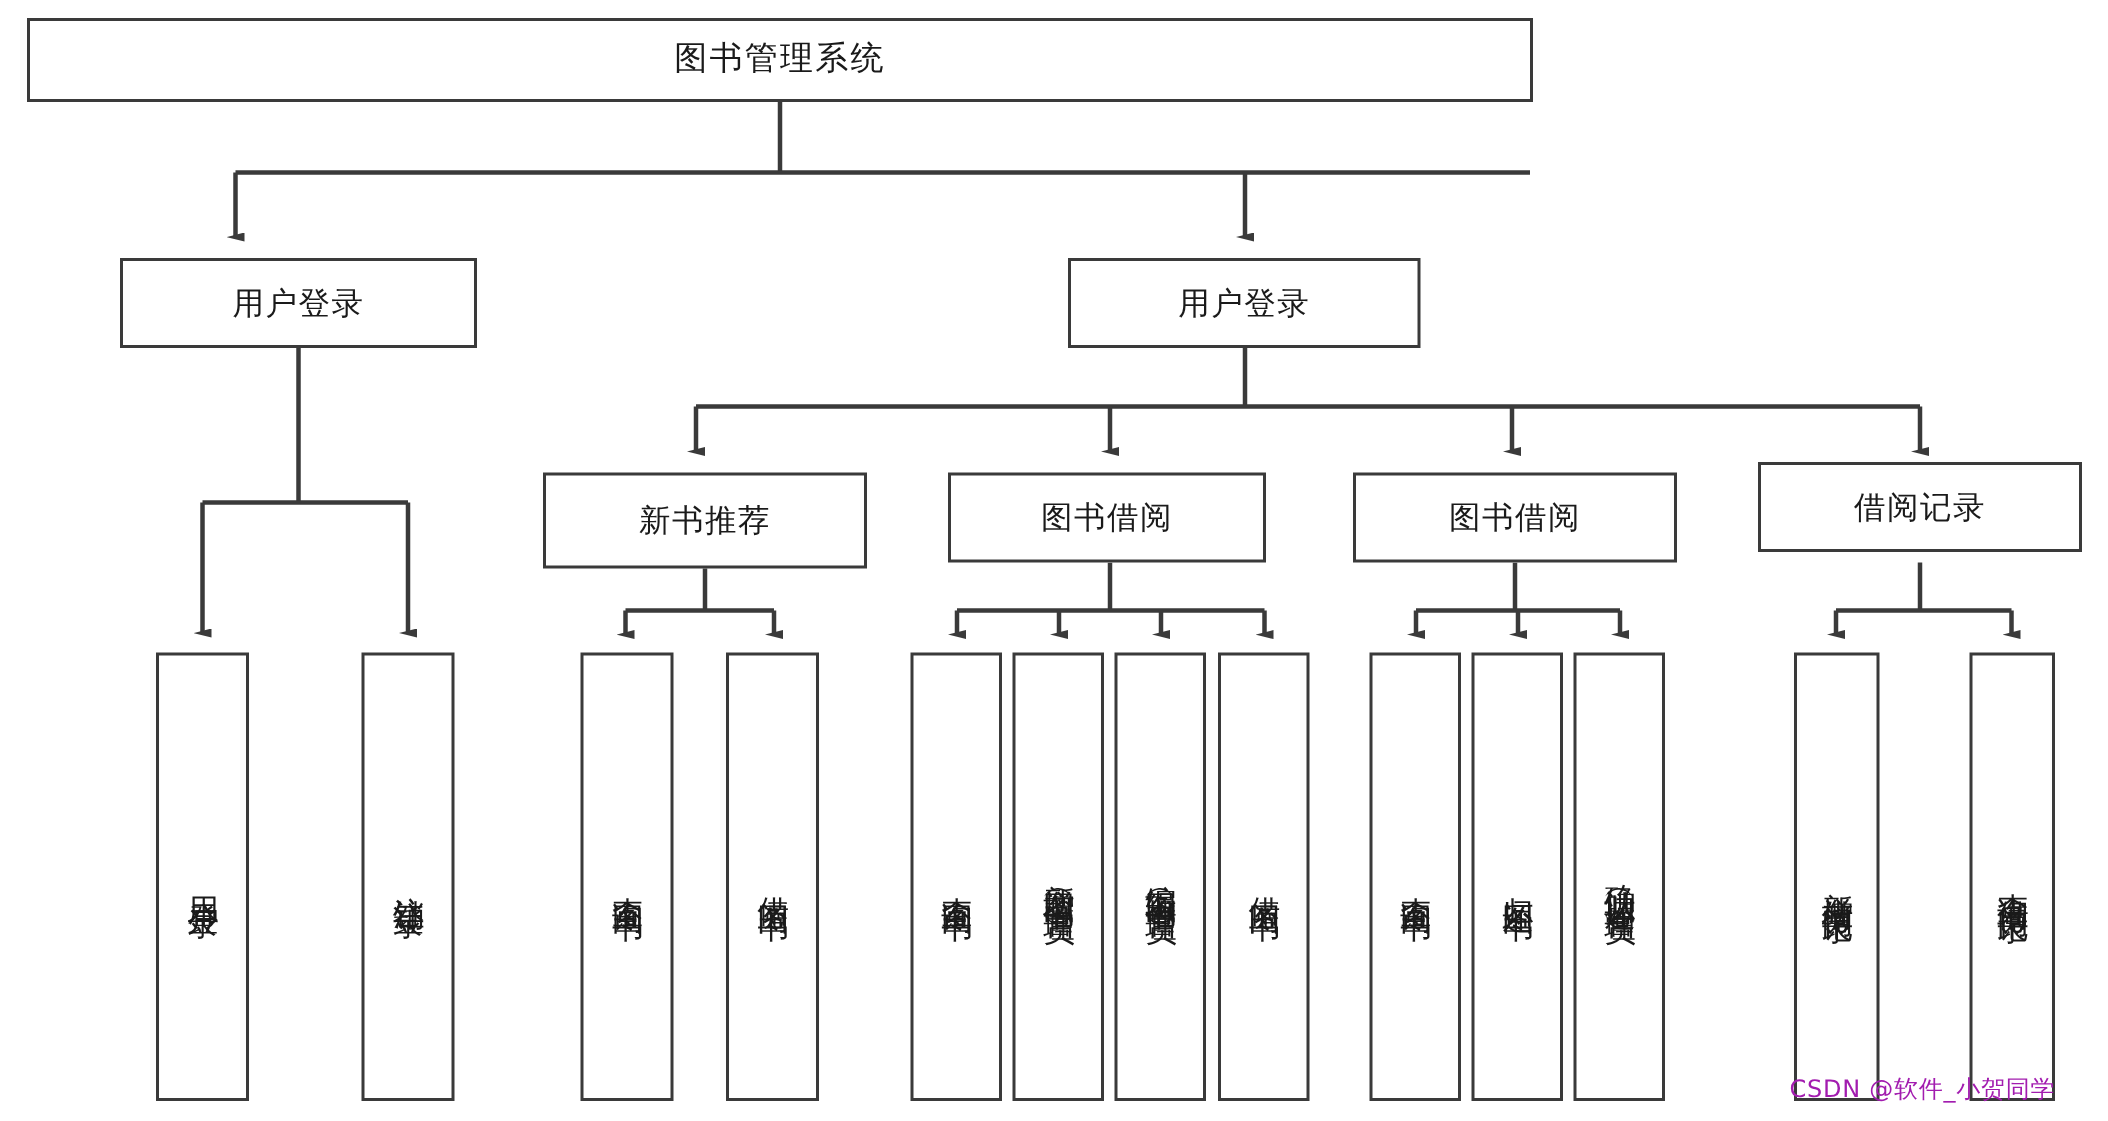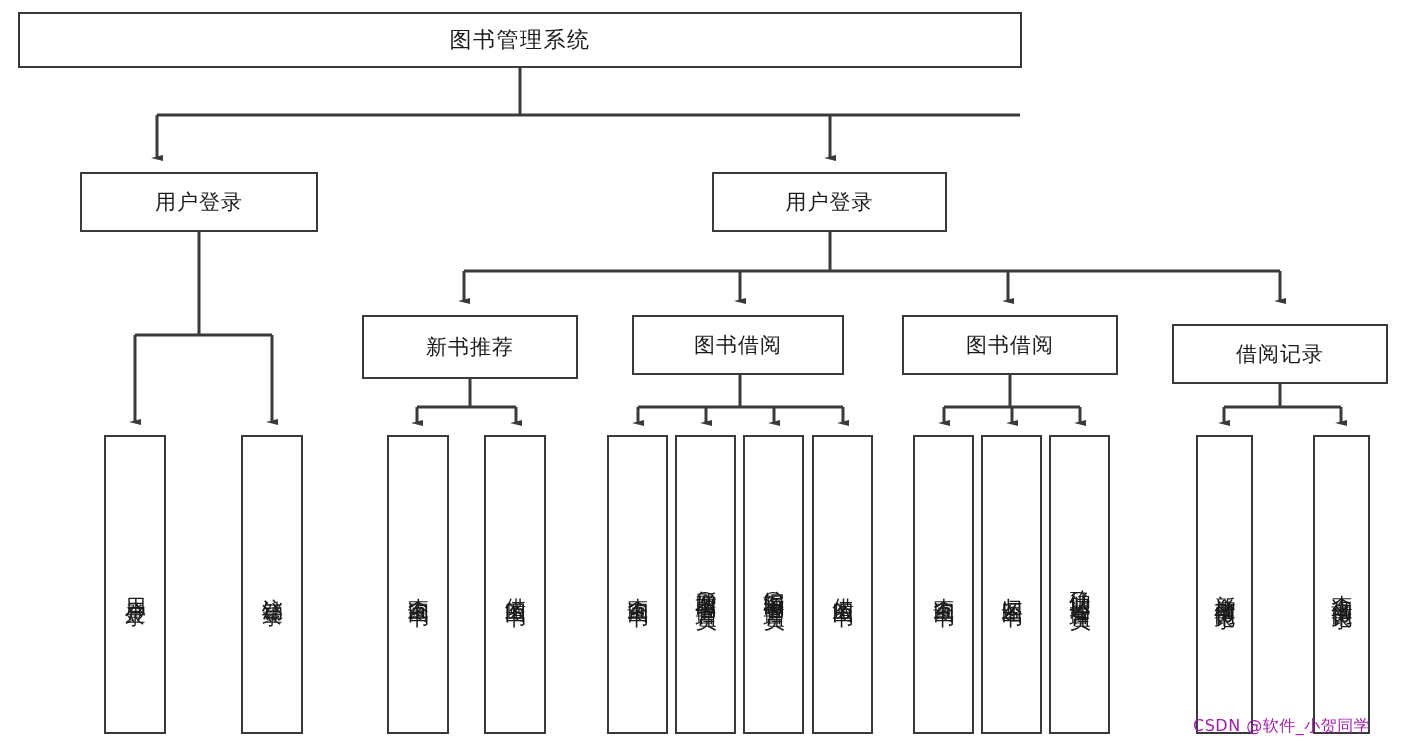--- a/index.html
+++ b/index.html
@@ -153,21 +153,21 @@
 
   <div class="node horiz" id="node-l3-0" style="left: 362px; top: 315px; width: 216px; height: 64px;">
     <span class="node-label">新书推荐</span>
   </div>
   <div class="node horiz" id="node-l3-1" style="left: 632px; top: 315px; width: 212px; height: 60px;">
     <span class="node-label">图书借阅</span>
   </div>
   <div class="node horiz" id="node-l3-2" style="left: 902px; top: 315px; width: 216px; height: 60px;">
     <span class="node-label">图书借阅</span>
   </div>
-  <div class="node horiz" id="node-l3-3" style="left: 1172px; top: 324px; width: 216px; height: 60px;">
+  <div class="node horiz" id="node-l3-3" style="left: 1172px; top: 308px; width: 216px; height: 60px;">
     <span class="node-label">借阅记录</span>
   </div>
 
   <div class="node vert" id="node-leaf-0" style="left: 104px; top: 435px; width: 62px; height: 299px;">
     <span class="node-label" style="margin-top: 143.5px;">用户登录</span>
   </div>
   <div class="node vert" id="node-leaf-1" style="left: 241px; top: 435px; width: 62px; height: 299px;">
     <span class="node-label" style="margin-top: 143.5px;">注销登录</span>
   </div>
   <div class="node vert" id="node-leaf-2" style="left: 387px; top: 435px; width: 62px; height: 299px;">

